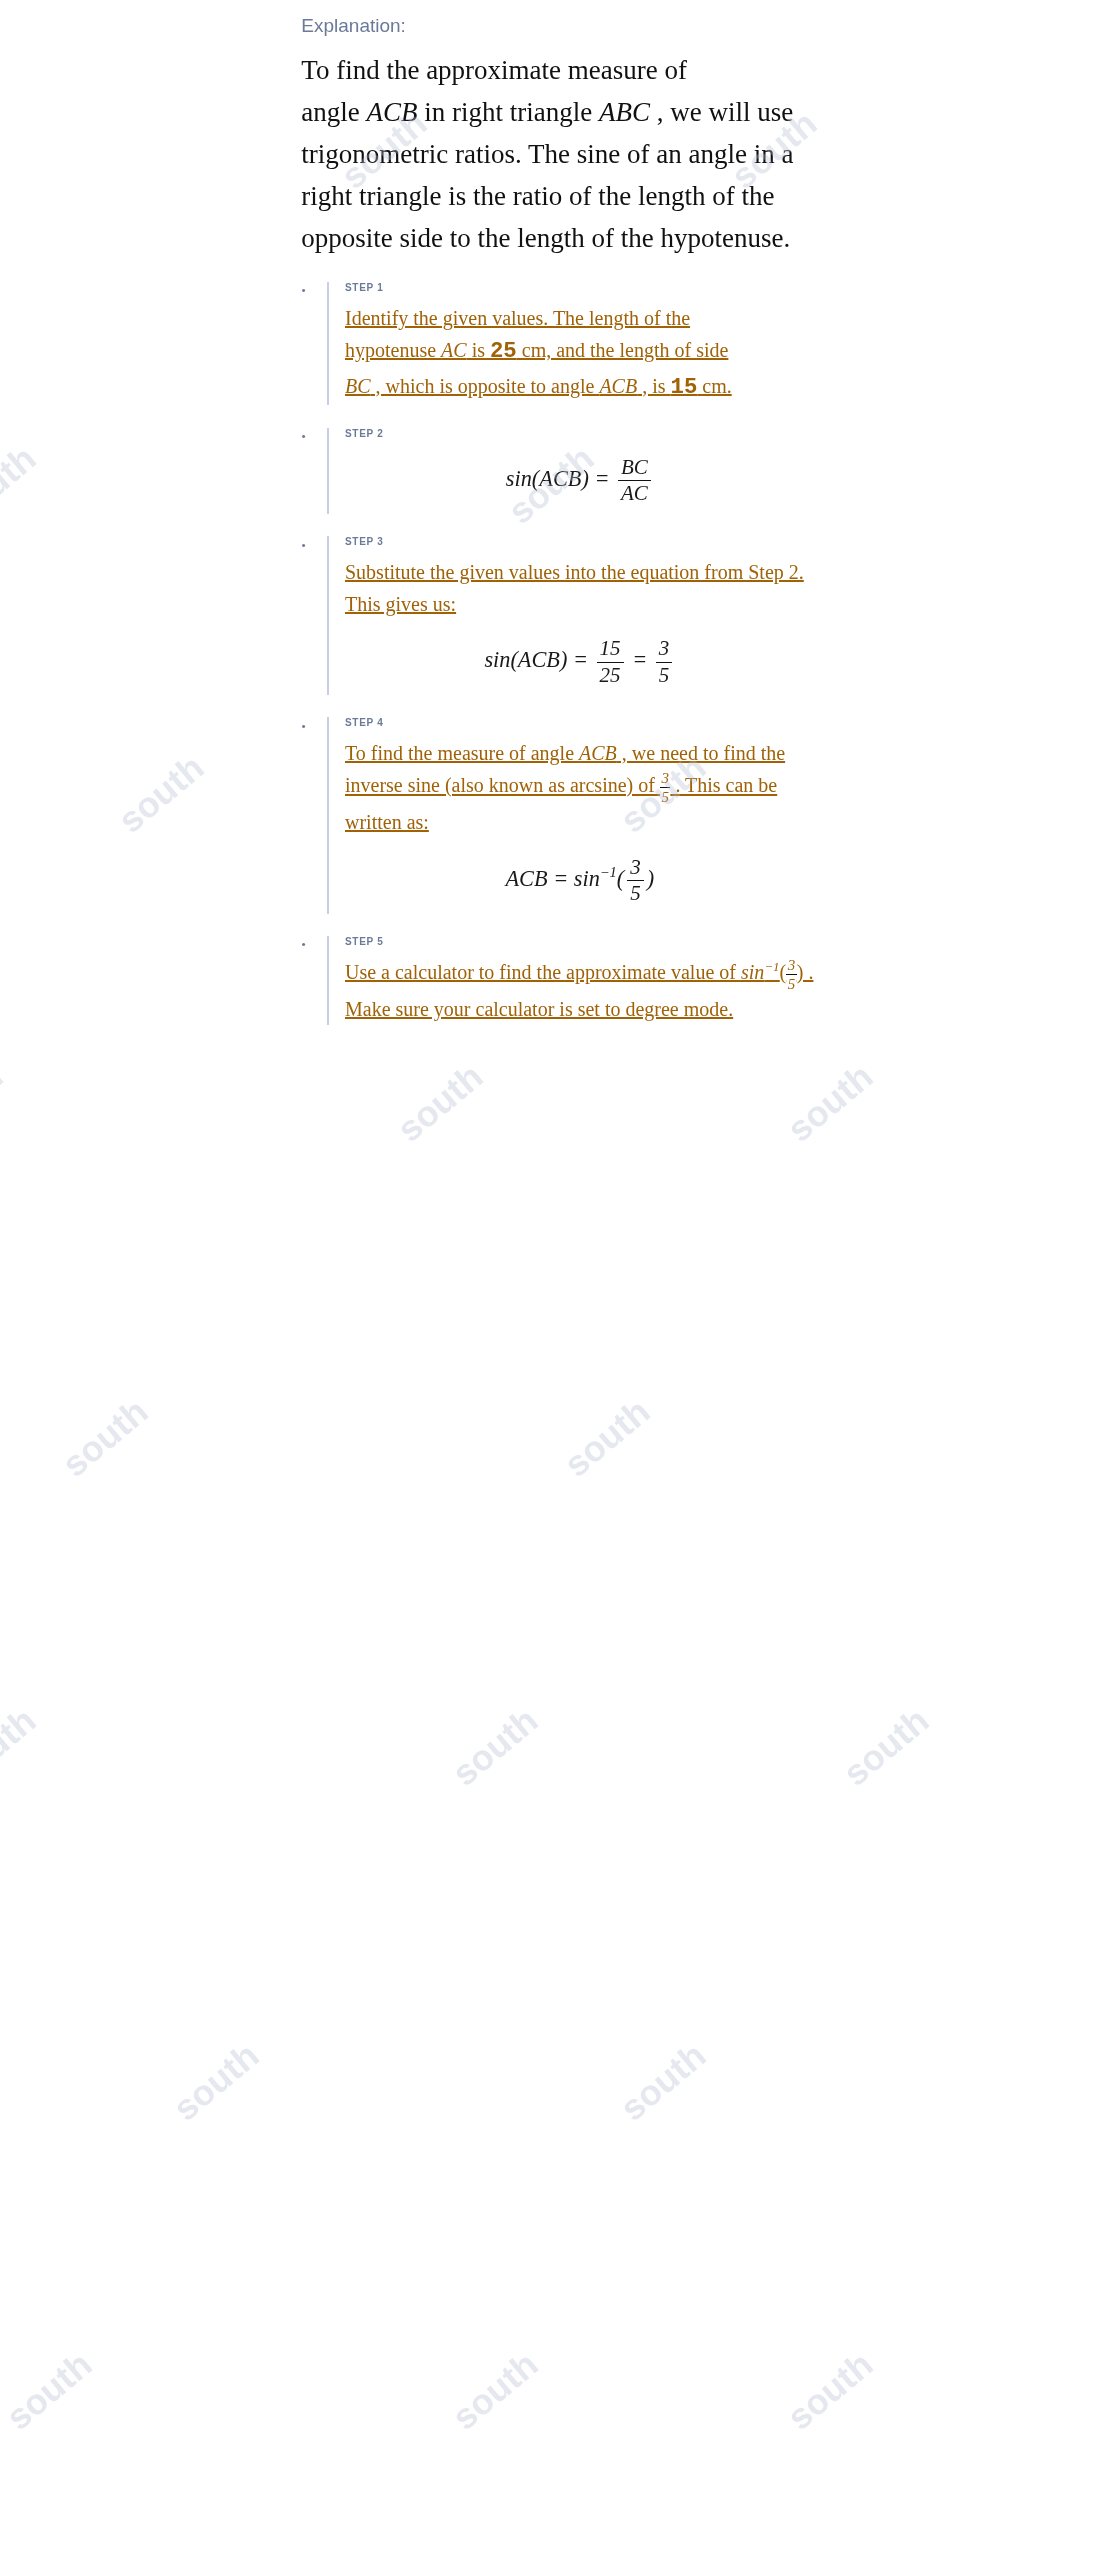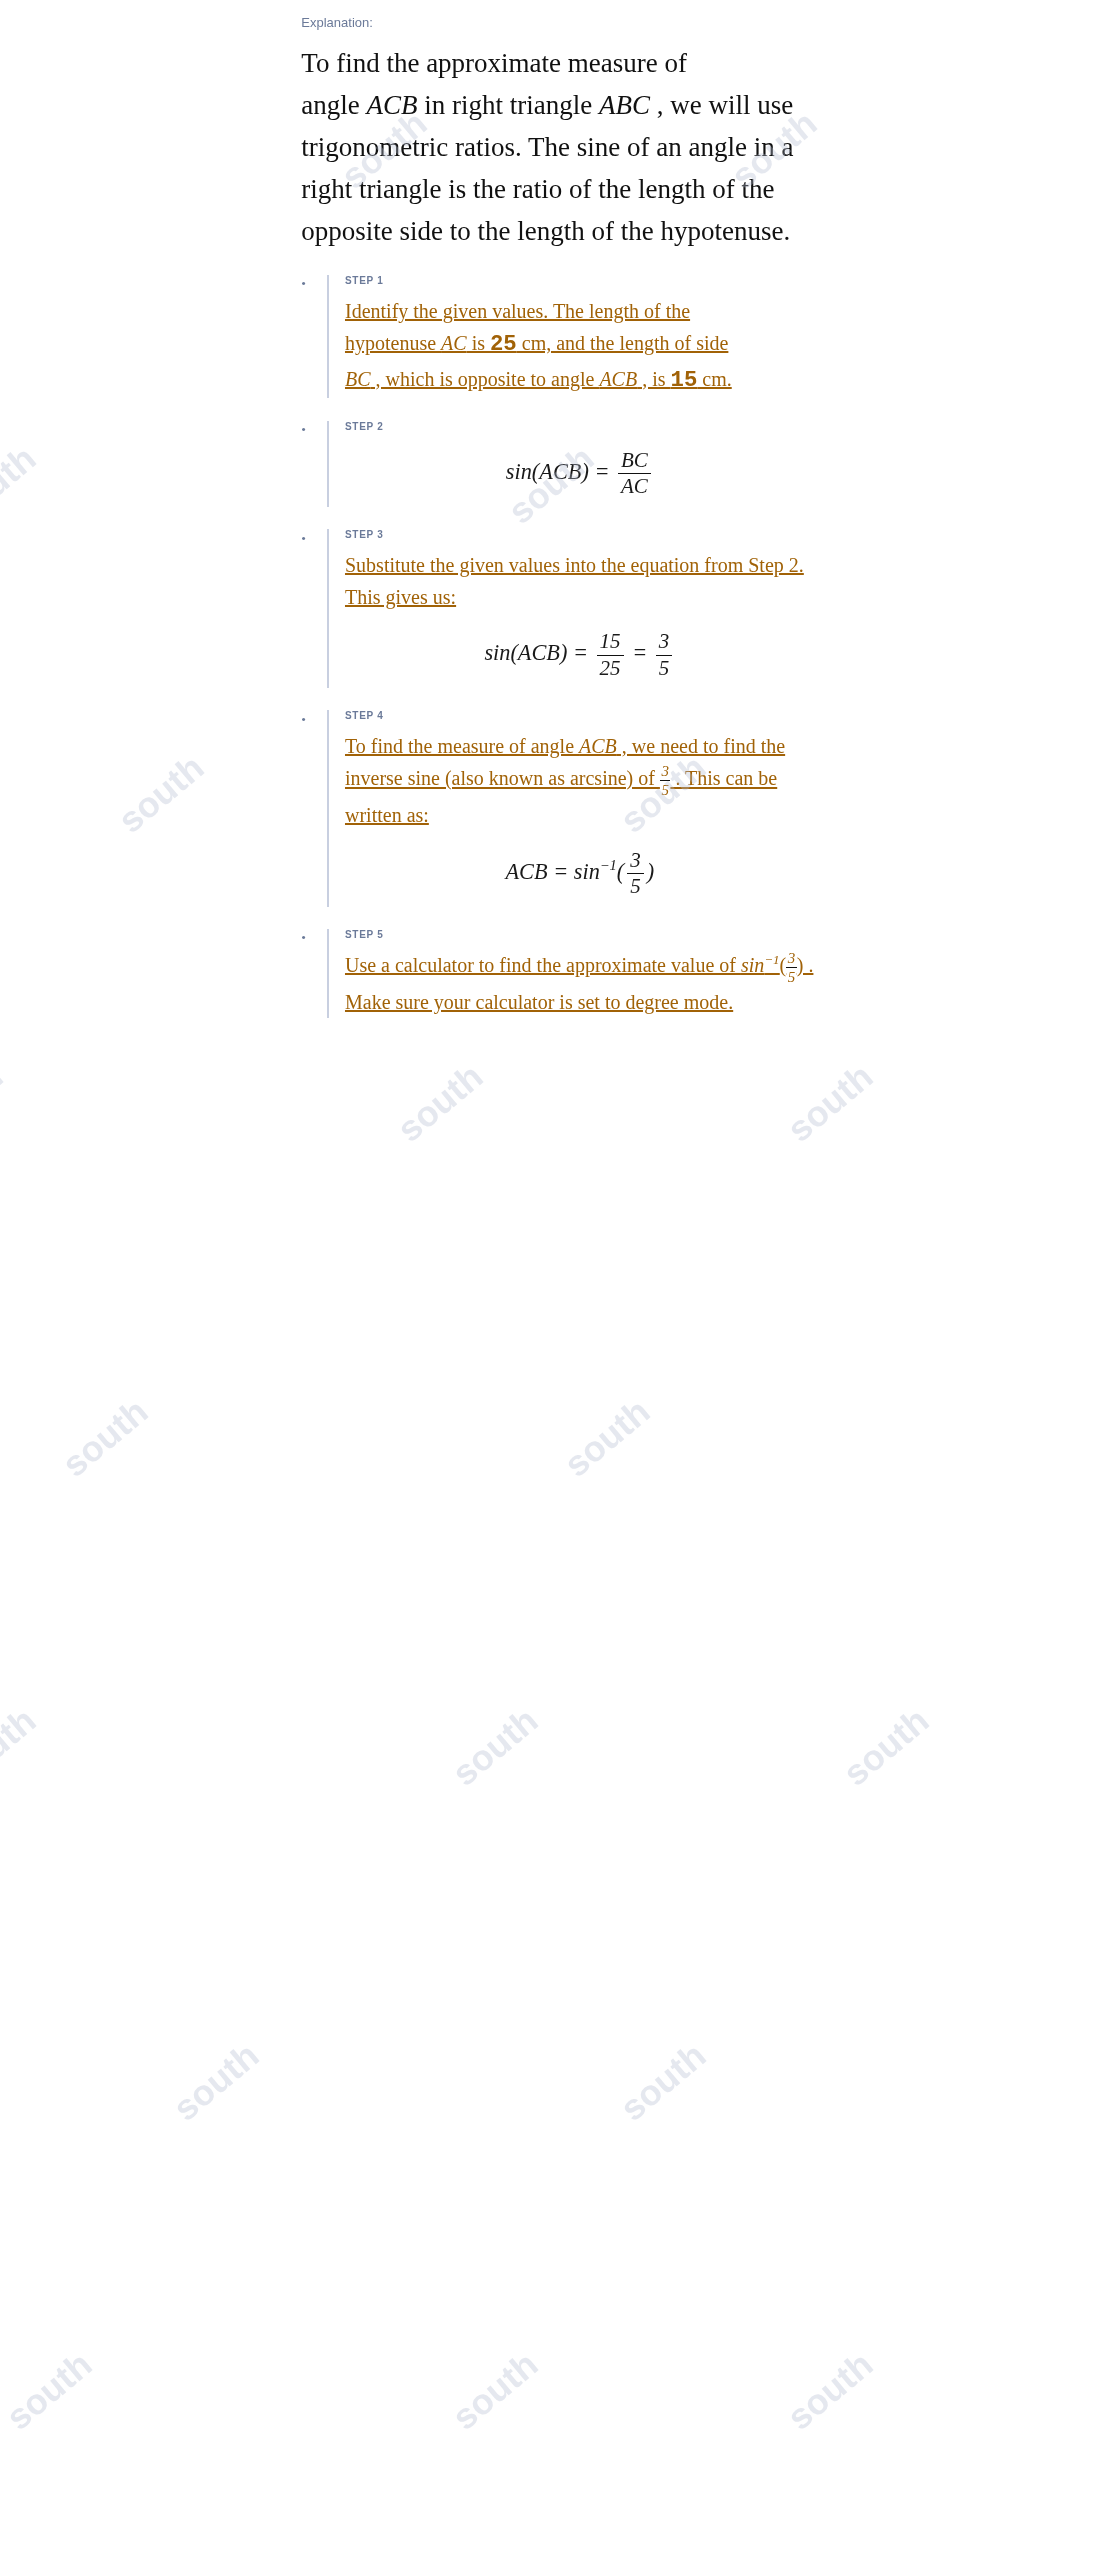--- a/index.html
+++ b/index.html
@@ -39,21 +39,21 @@
       font-family: Arial, sans-serif;
       font-weight: bold;
       transform: rotate(-45deg);
       white-space: nowrap;
       user-select: none;
     }
 
     .explanation-label {
       color: #6b7a99;
       font-family: Arial, sans-serif;
-      font-size: 13px;
+      font-size: 19px;
       font-weight: normal;
       margin-bottom: 13.4px;
       font-style: normal;
     }
 
     .intro-text {
       font-size: 27px;
       line-height: 1.55;
       margin-bottom: 22.3px;
       color: #111;

